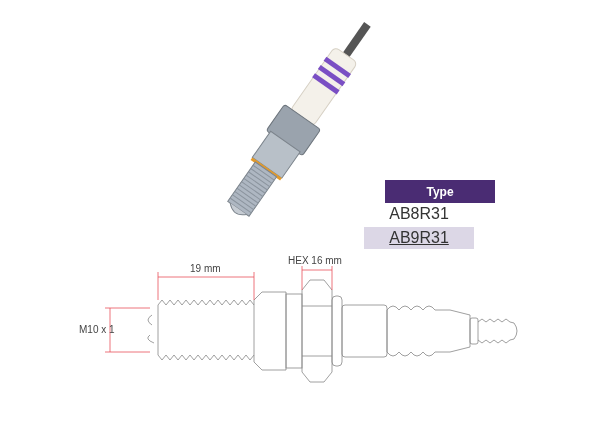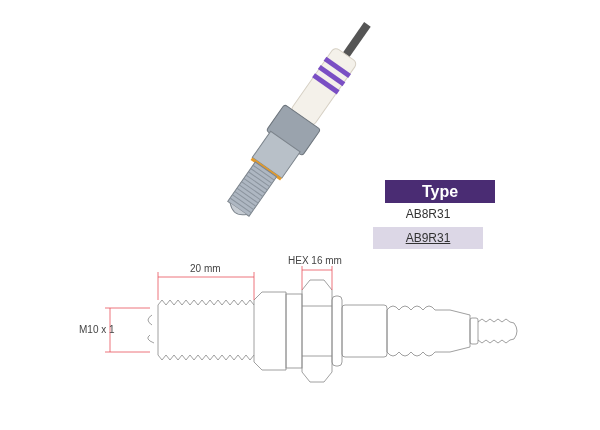--- a/index.html
+++ b/index.html
@@ -1,19 +1,19 @@
 <!DOCTYPE html>
 <html><head>
 <meta charset="utf-8">
 <style>
   html, body { margin: 0; padding: 0; background: #ffffff; }
   body { width: 600px; height: 430px; position: relative; overflow: hidden; font-family: "Liberation Sans", sans-serif; }
   .abs { position: absolute; }
-  .type-header { left: 385px; top: 180px; width: 110px; height: 23px; background: #4a2c73; color: #fff; font-weight: bold; font-size: 16px; display: flex; align-items: center; justify-content: center; }
-  .type-row { left: 373px; width: 110px; height: 22px; font-size: 12px; color: #333; display: flex; align-items: center; justify-content: center; }
+  .type-header { left: 385px; top: 180px; width: 110px; height: 23px; background: #4a2c73; color: #fff; font-weight: bold; font-size: 12px; display: flex; align-items: center; justify-content: center; }
+  .type-row { left: 364px; width: 110px; height: 22px; font-size: 16px; color: #333; display: flex; align-items: center; justify-content: center; }
   .type-row.r1 { top: 203px; background: #ffffff; }
   .type-row.r2 { top: 227px; background: #dcd7e6; text-decoration: underline; }
   .dim-label { font-size: 10px; color: #444; }
   svg { position: absolute; left: 0; top: 0; }
 </style>
 </head>
 <body>
 
 <svg width="600" height="430" viewBox="0 0 600 430">
   <g transform="translate(290,135) rotate(-55)">
@@ -82,21 +82,21 @@
     <line x1="302" y1="266" x2="302" y2="290"></line>
     <line x1="332" y1="266" x2="332" y2="290"></line>
     <line x1="302" y1="270" x2="332" y2="270"></line>
 
     <line x1="105" y1="308" x2="150" y2="308"></line>
     <line x1="105" y1="352" x2="150" y2="352"></line>
     <line x1="110" y1="308" x2="110" y2="352"></line>
   </g>
 </svg>
 
-<div class="abs dim-label" style="left:190px;top:263px;">20 mm</div>
+<div class="abs dim-label" style="left:190px;top:263px;">19 mm</div>
 <div class="abs dim-label" style="left:288px;top:255px;">HEX 16 mm</div>
 <div class="abs dim-label" style="left:63px;top:324px;margin-left:16px;">M10 x 1</div>
 
 <div>
   <div class="abs type-header">Type</div>
   <div class="abs type-row r1">AB8R31</div>
   <div class="abs type-row r2">AB9R31</div>
 </div>
 
 </body></html>

